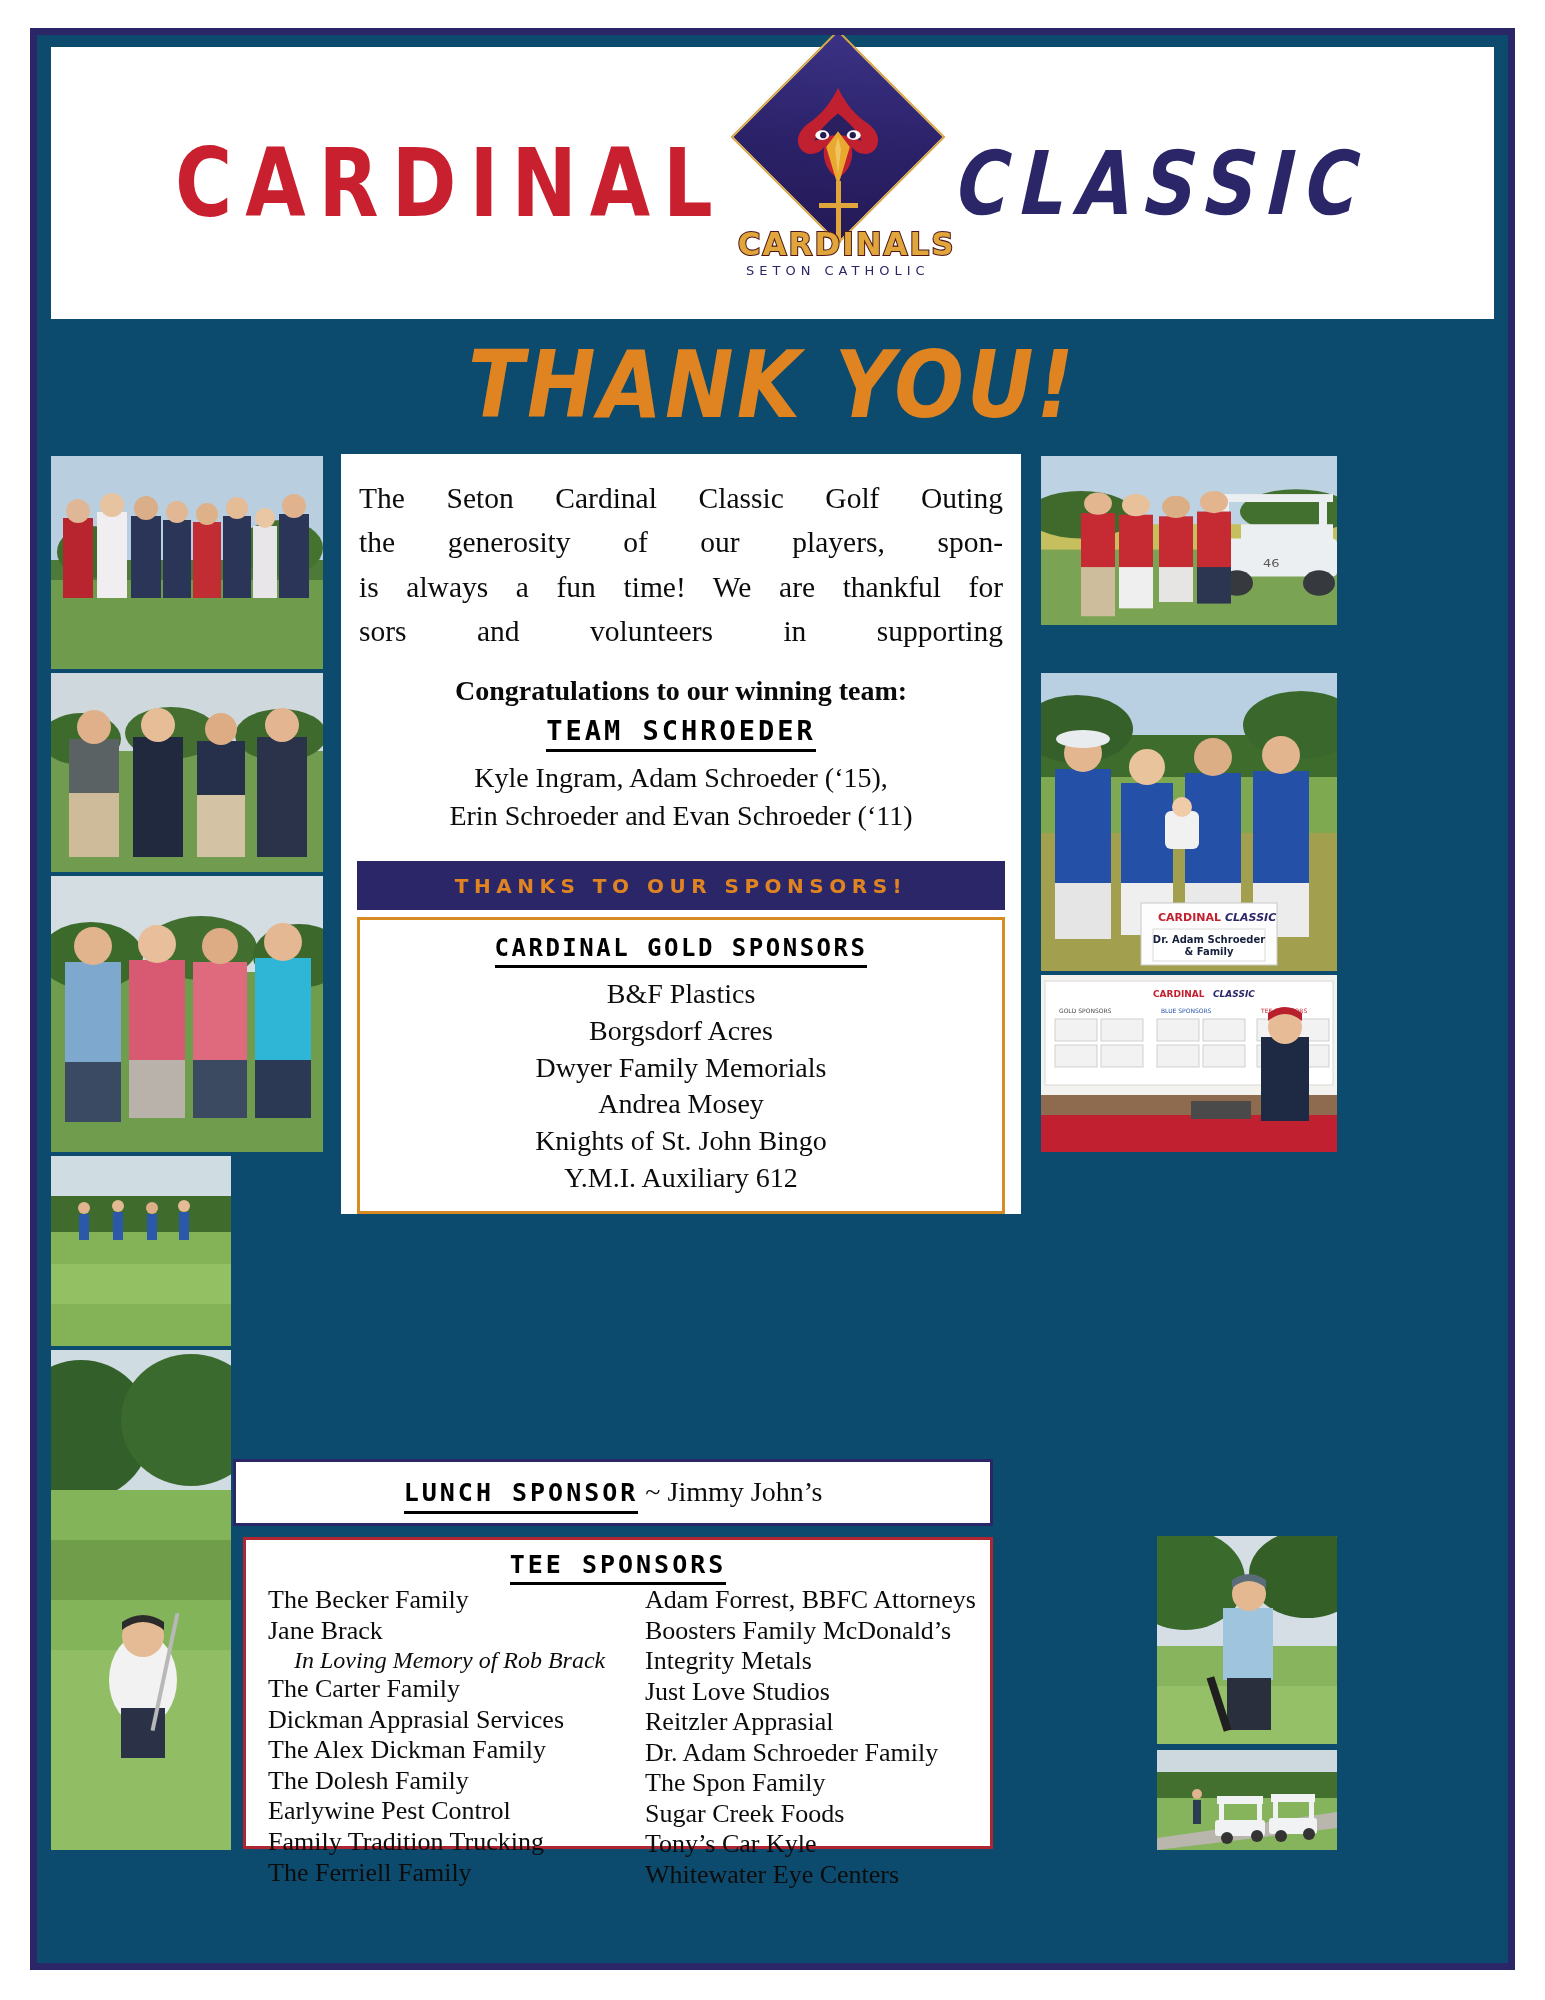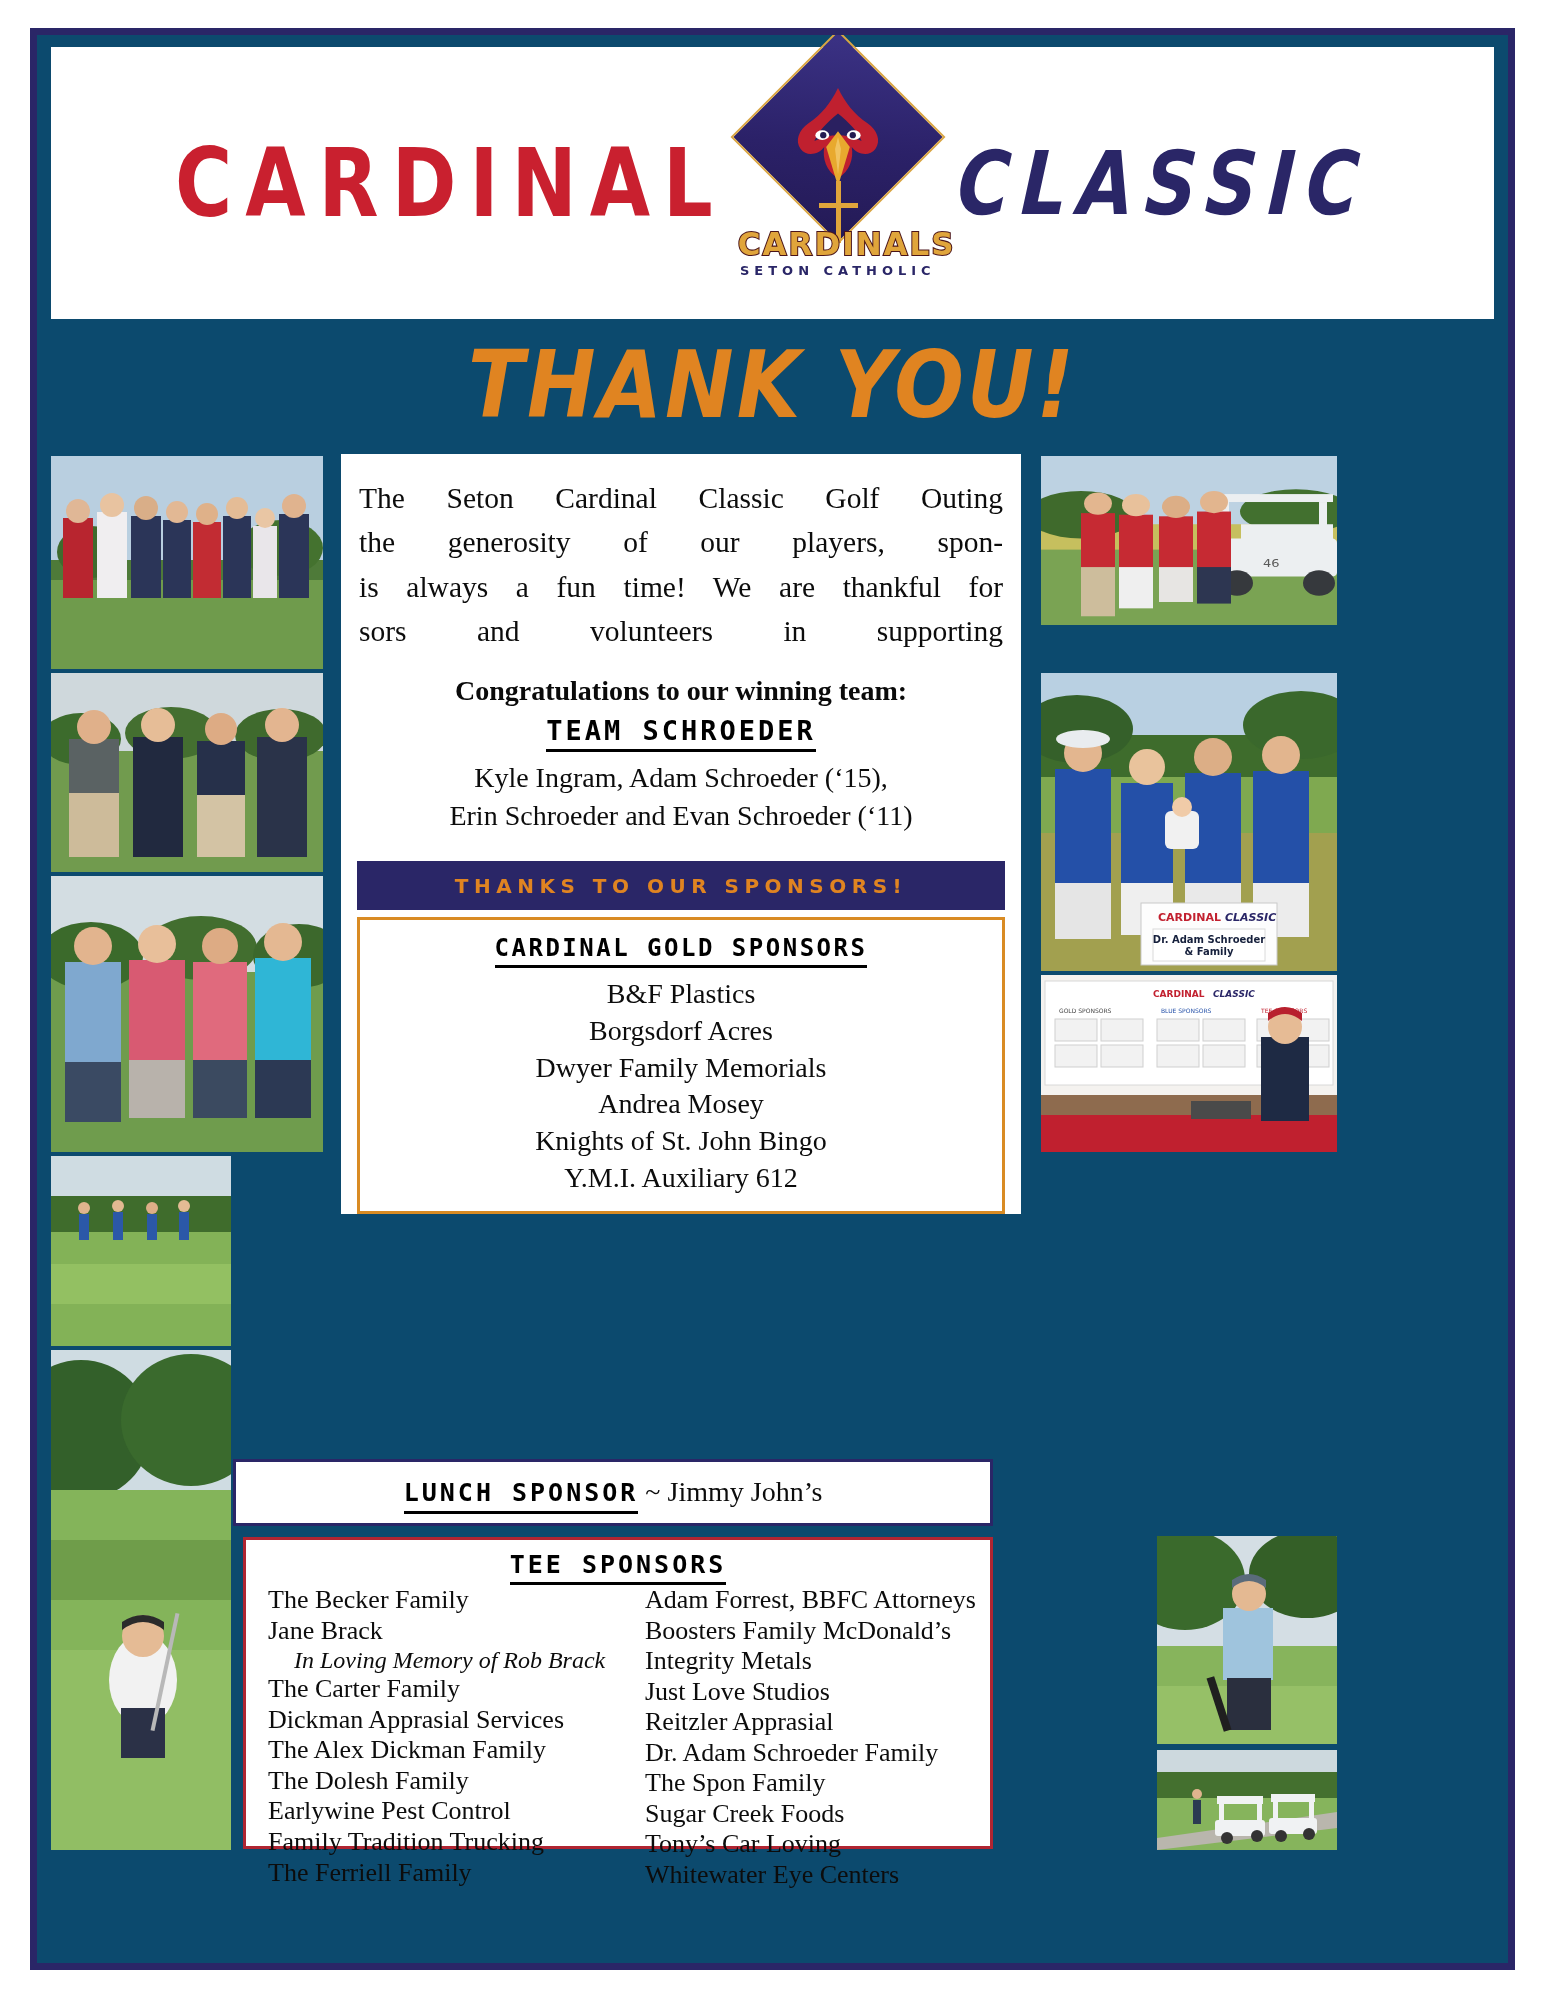--- a/index.html
+++ b/index.html
@@ -117,21 +117,21 @@
     -webkit-text-stroke: 2px #4a1419;
     paint-order: stroke fill;
     transform: scaleY(1.05);
   }
   .crest-sub {
     position: absolute;
     left: 0; right: 0;
     top: 210px;
     text-align: center;
     font-family: "DejaVu Sans", sans-serif;
-    font-weight: bold;
+    font-weight: normal;
     font-size: 13px;
     letter-spacing: 5px;
     color: #2a2667;
   }
 
   
   .thankyou {
     text-align: center;
     font-family: "DejaVu Sans", sans-serif;
     font-weight: bold;
@@ -643,21 +643,21 @@
           </div>
           <div class="tee-col right">
             <div class="tee-item">Adam Forrest, BBFC Attorneys</div>
             <div class="tee-item">Boosters Family McDonald’s</div>
             <div class="tee-item">Integrity Metals</div>
             <div class="tee-item">Just Love Studios</div>
             <div class="tee-item">Reitzler Apprasial</div>
             <div class="tee-item">Dr. Adam Schroeder Family</div>
             <div class="tee-item">The Spon Family</div>
             <div class="tee-item">Sugar Creek Foods</div>
-            <div class="tee-item">Tony’s Car Loving</div>
+            <div class="tee-item">Tony’s Car Kyle</div>
             <div class="tee-item">Whitewater Eye Centers</div>
           </div>
         </div>
       </div>
 
     </div>
   </div>
 </div>
 
 </body></html>

